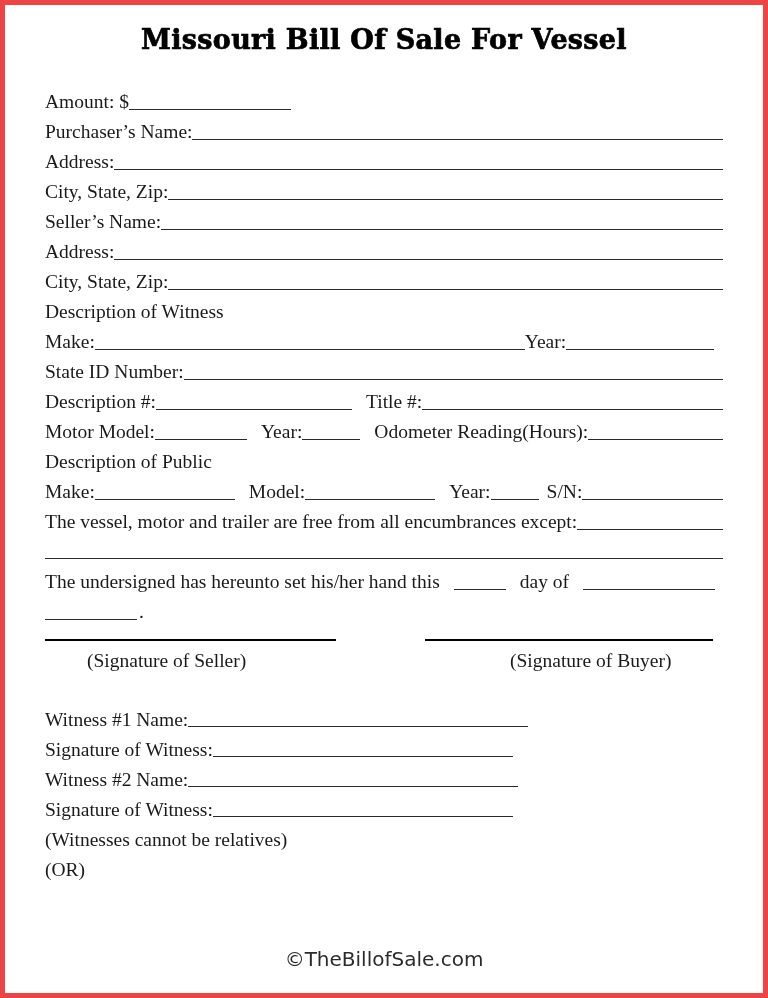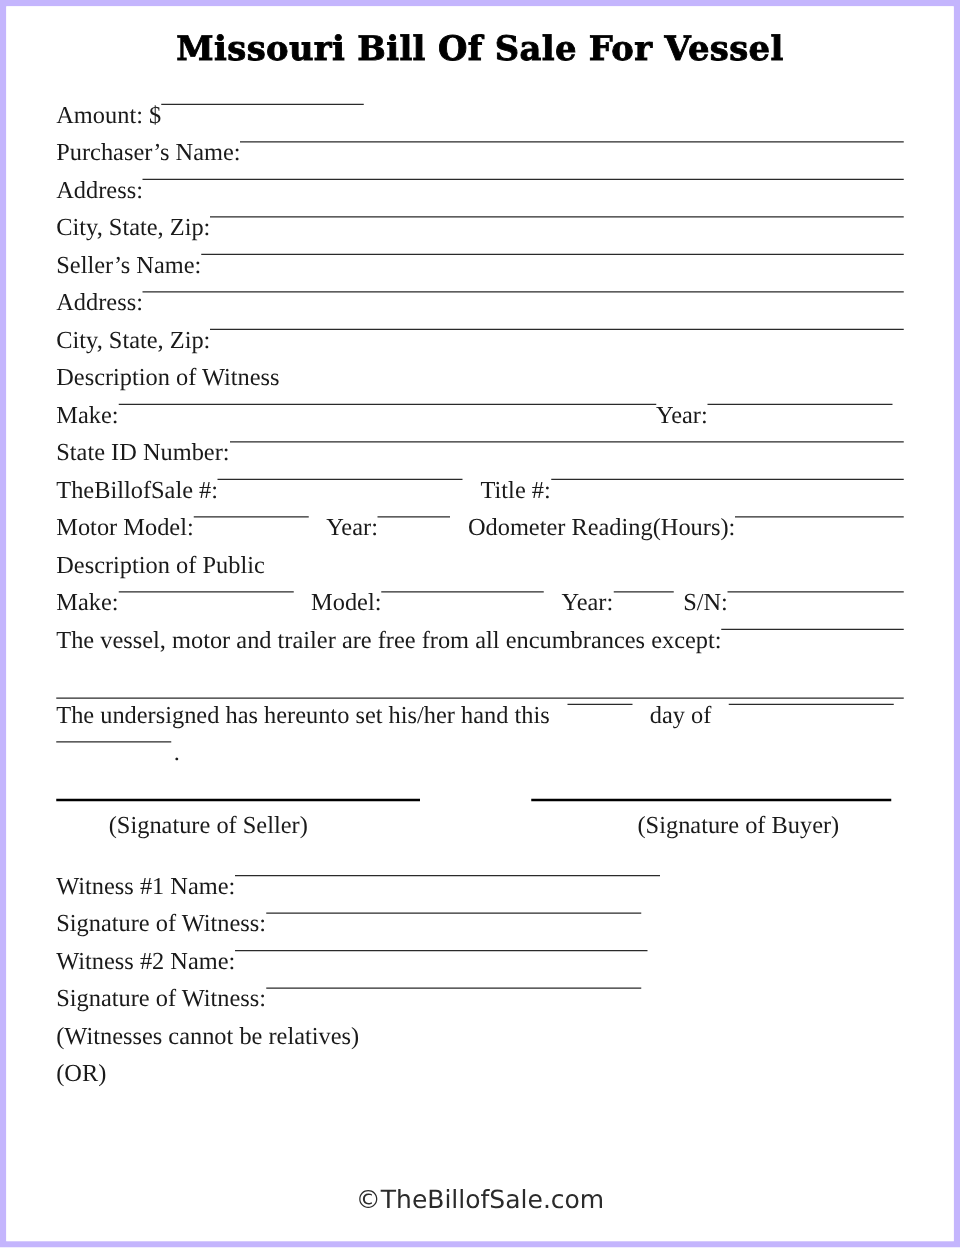--- a/index.html
+++ b/index.html
@@ -10,21 +10,21 @@
   }
   body {
     font-family: "Liberation Serif", "DejaVu Serif", serif;
   }
   .page {
     position: relative;
     width: 768px;
     height: 998px;
     box-sizing: border-box;
     background: #ffffff;
-    border: 5px solid #c4b5fd;
+    border: 5px solid #ef4444;
     overflow: hidden;
   }
   .sheet {
     position: absolute;
     left: 0;
     top: 0;
     right: 0;
     bottom: 0;
     background: #ffffff;
     padding: 0 40px;
@@ -47,20 +47,21 @@
 
   
   .form-body {
     margin-top: 28px;
     font-size: 19.5px;
     color: #1a1a1a;
     line-height: 1.0;
   }
   .frow {
     display: flex;
+    align-items: flex-end;
     white-space: nowrap;
     height: 30px;
   }
   .lbl {
     flex: 0 0 auto;
     line-height: 1;
     padding-bottom: 1px;
   }
   .rule {
     flex: 0 0 auto;
@@ -201,21 +202,21 @@
         <span class="lbl">Year:</span>
         <span class="rule w-year"></span>
       </div>
 
       <div class="frow">
         <span class="lbl">State ID Number:</span>
         <span class="rule grow"></span>
       </div>
 
       <div class="frow">
-        <span class="lbl">TheBillofSale #:</span>
+        <span class="lbl">Description #:</span>
         <span class="rule w-reg"></span>
         <span class="gap sp sp-3"></span>
         <span class="lbl">Title #:</span>
         <span class="rule grow"></span>
       </div>
 
       <div class="frow">
         <span class="lbl">Motor Model:</span>
         <span class="rule w-mmodel"></span>
         <span class="gap sp sp-3"></span>

